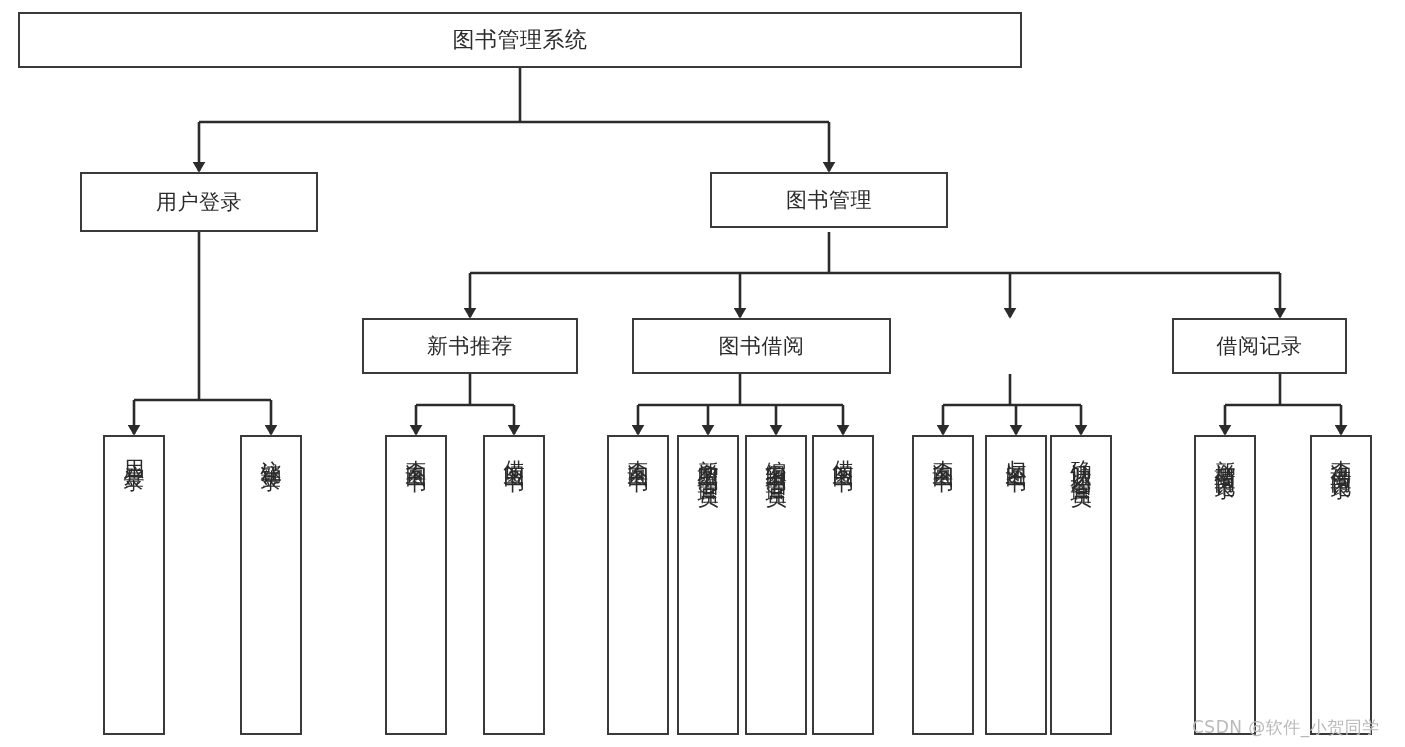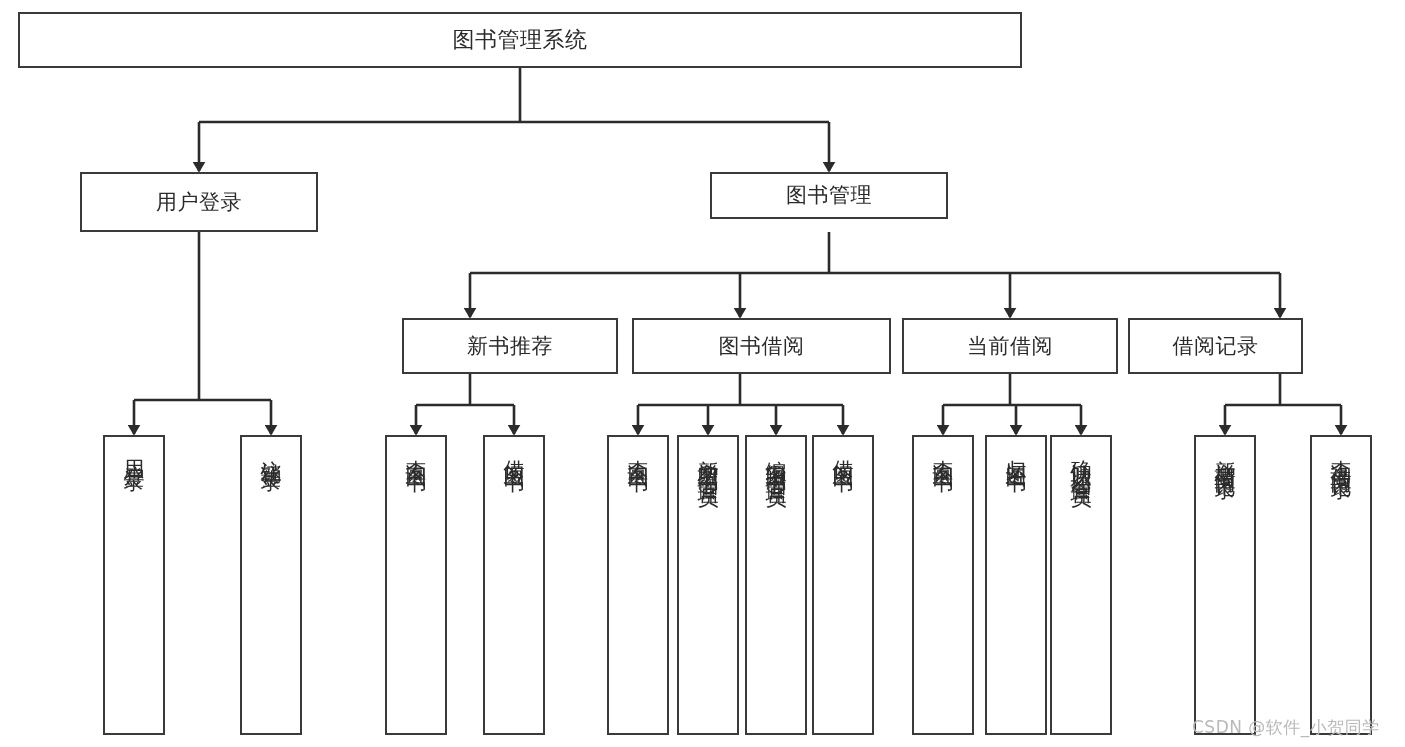--- a/index.html
+++ b/index.html
@@ -110,34 +110,31 @@
       </g>
   </svg>
 
   <div class="node root" style="left: 18px; top: 12px; width: 1004px; height: 56px;">
     <span class="label">图书管理系统</span>
   </div>
 
   <div class="node" style="left: 80px; top: 172px; width: 238px; height: 60px;">
     <span class="label">用户登录</span>
   </div>
-  <div class="node" style="left: 710px; top: 172px; width: 238px; height: 47px;">
+  <div class="node" style="left: 710px; top: 172px; width: 238px; height: 56px;">
     <span class="label">图书管理</span>
   </div>
 
-  <div class="node" style="left: 362px; top: 318px; width: 216px; height: 56px; margin-left: 40px;">
+  <div class="node" style="left: 362px; top: 318px; width: 216px; height: 56px;">
     <span class="label">新书推荐</span>
   </div>
   <div class="node" style="left: 632px; top: 318px; width: 259px; height: 56px;">
     <span class="label">图书借阅</span>
   </div>
-  <div class="node" style="left: 902px; top: 318px; width: 216px; height: 56px;">
-    <span class="label">当前借阅</span>
-  </div>
-  <div class="node" style="left: 1128px; top: 318px; width: 175px; height: 56px;">
+  <div class="node" style="left: 1172px; top: 318px; width: 175px; height: 56px;">
     <span class="label">借阅记录</span>
   </div>
 
   <div class="node vertical" style="left: 103px; top: 435px; width: 62px; height: 300px;">
     <span class="label">用户登录</span>
   </div>
   <div class="node vertical" style="left: 240px; top: 435px; width: 62px; height: 300px;">
     <span class="label">注销登录</span>
   </div>
 

